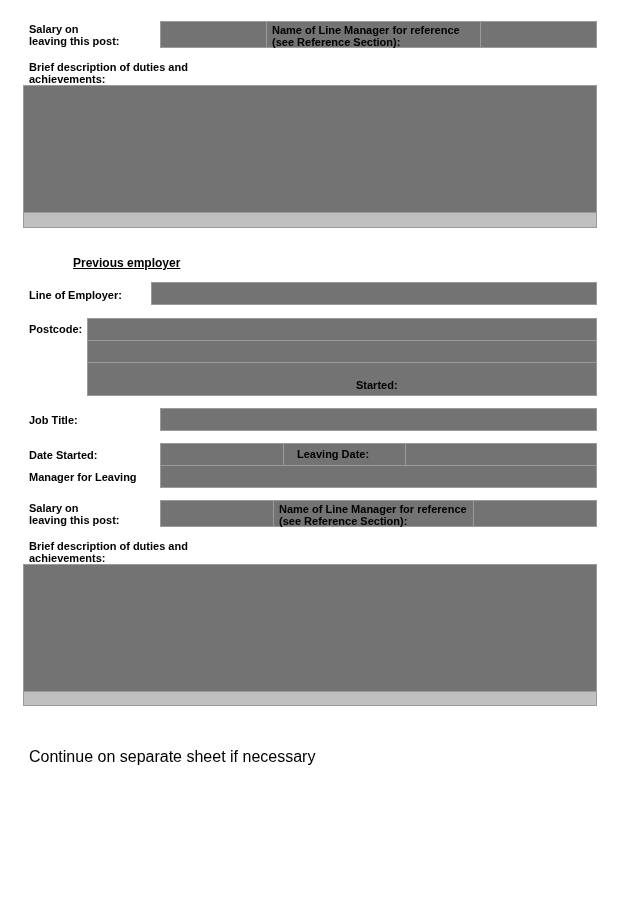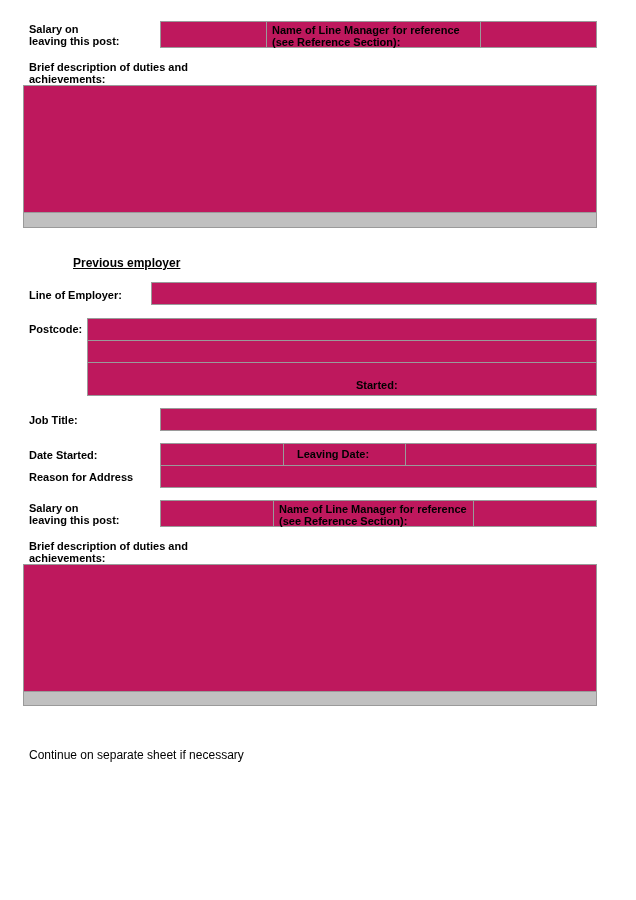--- a/index.html
+++ b/index.html
@@ -1,22 +1,22 @@
 <!DOCTYPE html>
 <html><head>
 <meta charset="utf-8">
 <style>
   html,body{margin:0;padding:0;background:#fff;}
   body{width:636px;height:900px;position:relative;overflow:hidden;font-family:"Liberation Sans",sans-serif;color:#000;}
   .abs{position:absolute;}
   .lbl{font-size:11px;font-weight:bold;line-height:12px;}
-  .box{position:absolute;border:1px solid #9a9a9a;box-sizing:border-box;background:#be185d;}
+  .box{position:absolute;border:1px solid #9a9a9a;box-sizing:border-box;background:#737373;}
   .gray{background:#c0c0c0;}
   .heading{font-size:12px;font-weight:bold;text-decoration:underline;margin-left:44px;}
-  .note{font-size:12px;}
+  .note{font-size:16px;}
 </style>
 </head>
 <body>
 
 <div class="abs lbl" style="left:29px;top:23px;">
   <div>Salary on</div>
   <div>leaving this post:</div>
 </div>
 <div class="box" style="left:160px;top:21px;width:107px;height:27px;"></div>
 <div class="box" style="left:266px;top:21px;width:215px;height:27px;padding:2px 5px;">
@@ -46,21 +46,21 @@
 <div class="abs lbl" style="left:29px;top:414px;text-align:center;">Job Title:</div>
 <div class="box" style="left:160px;top:408px;width:437px;height:23px;"></div>
 
 <div class="abs lbl" style="left:29px;top:449px;">Date Started:</div>
 <div class="box" style="left:160px;top:443px;width:124px;height:23px;"></div>
 <div class="box" style="left:283px;top:443px;width:123px;height:23px;padding:4px 13px;">
   <div class="lbl">Leaving Date:</div>
 </div>
 <div class="box" style="left:405px;top:443px;width:192px;height:23px;"></div>
 
-<div class="abs lbl" style="left:29px;top:471px;">Reason for Address</div>
+<div class="abs lbl" style="left:29px;top:471px;">Manager for Leaving</div>
 <div class="box" style="left:160px;top:465px;width:437px;height:23px;"></div>
 
 <div class="abs lbl" style="left:29px;top:502px;">
   <div>Salary on</div>
   <div>leaving this post:</div>
 </div>
 <div class="box" style="left:160px;top:500px;width:114px;height:27px;"></div>
 <div class="box" style="left:273px;top:500px;width:201px;height:27px;padding:2px 5px;">
   <div class="lbl">Name of Line Manager for reference</div>
   <div class="lbl">(see Reference Section):</div>

